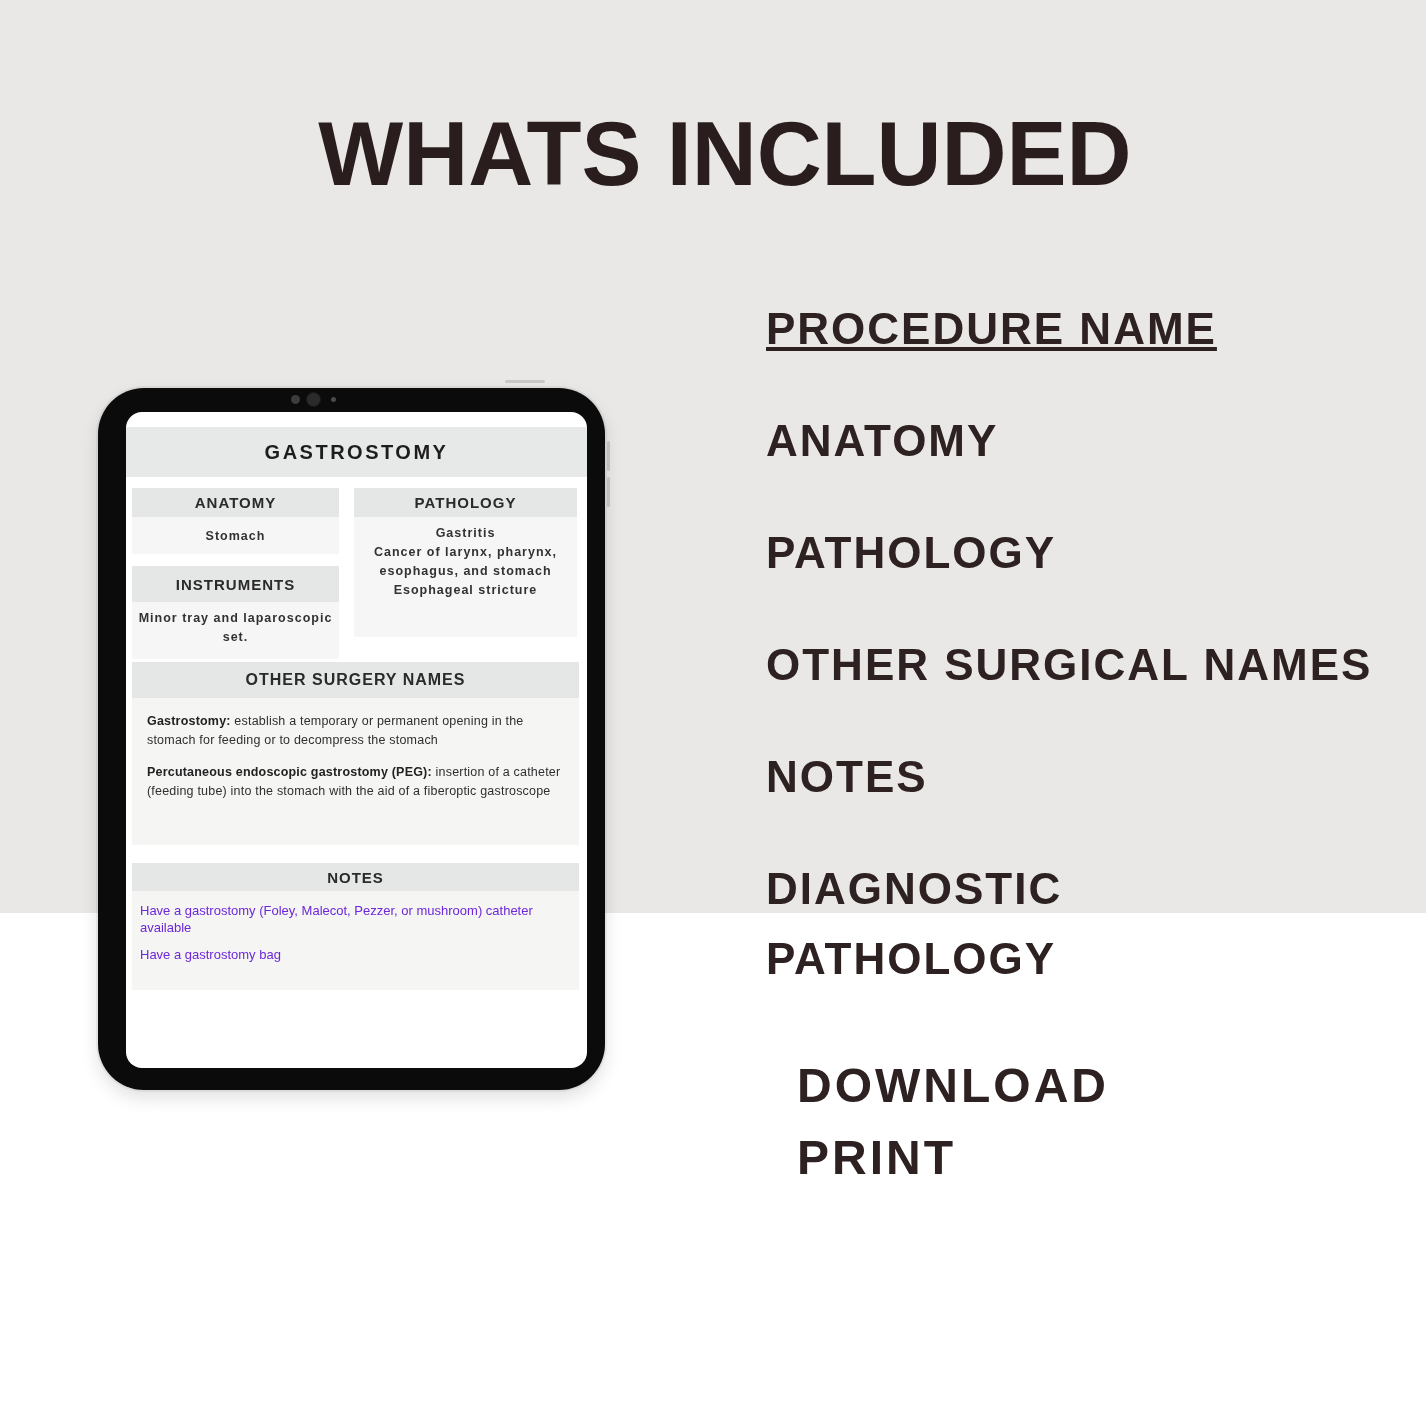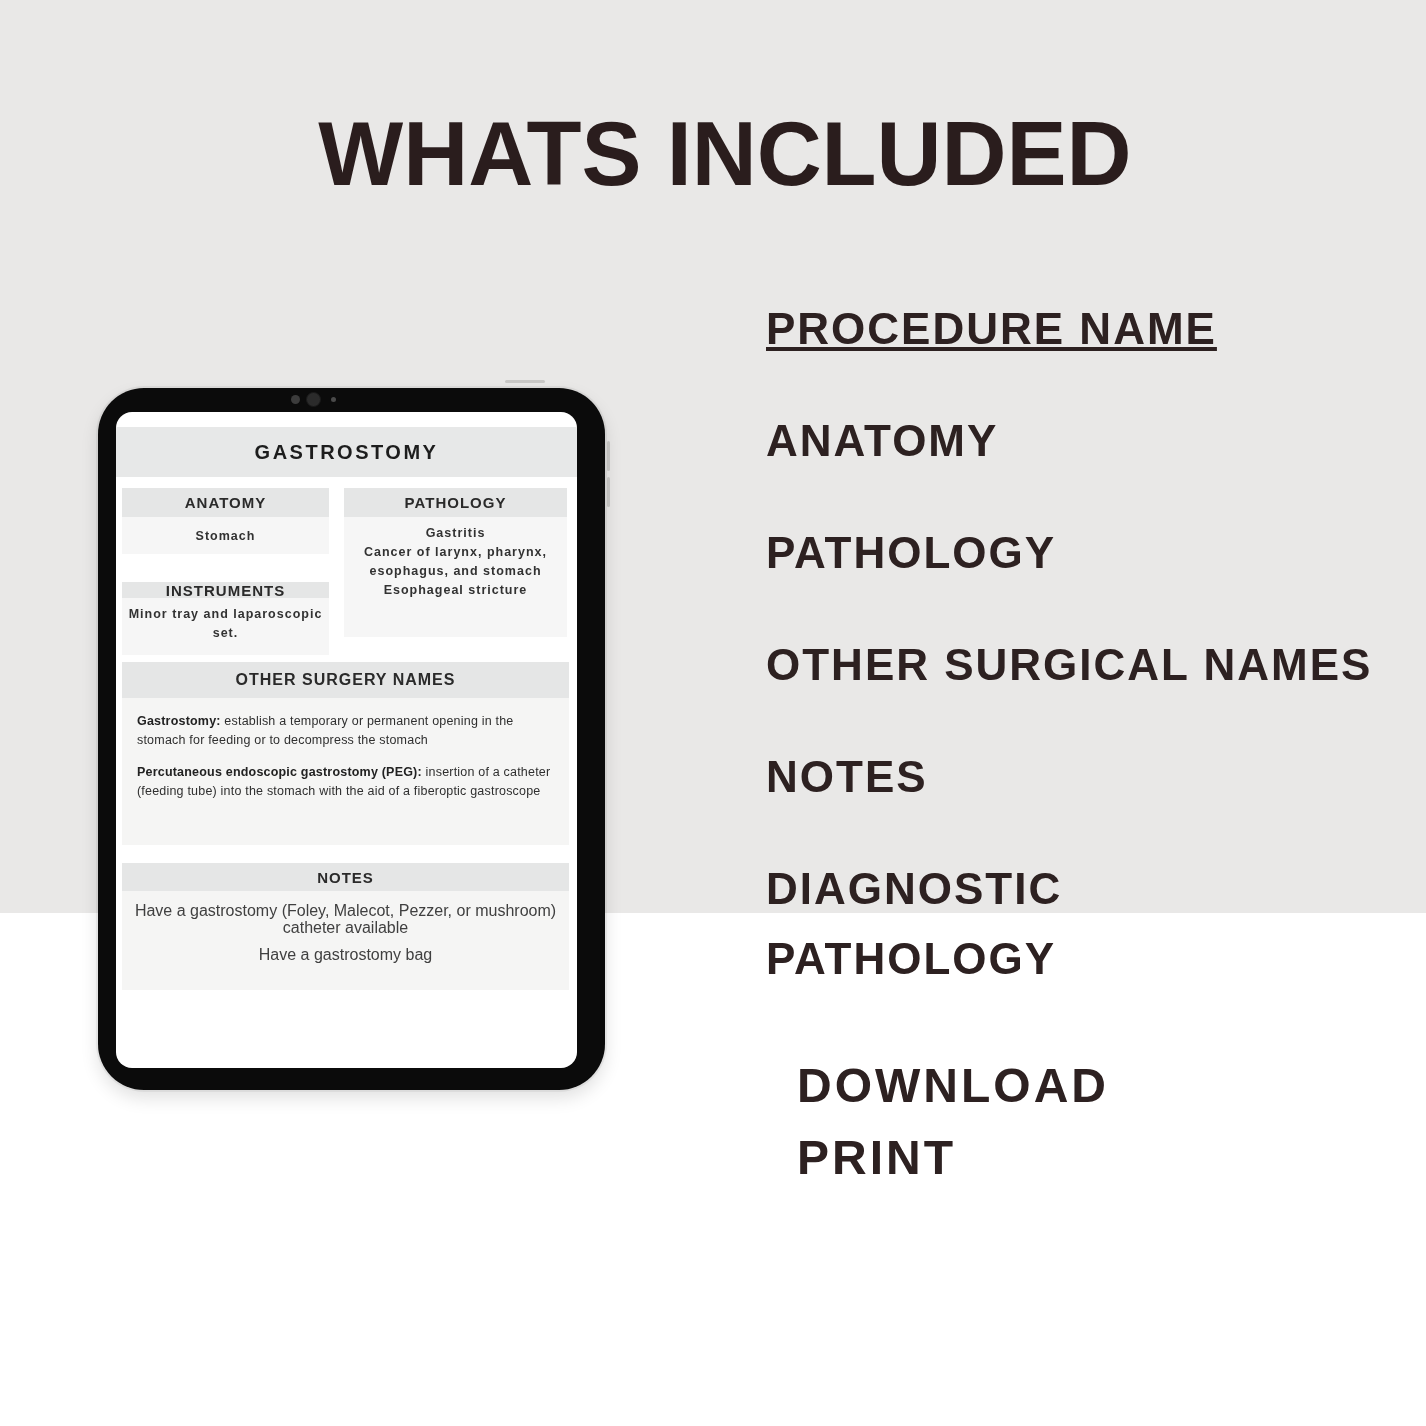--- a/index.html
+++ b/index.html
@@ -58,21 +58,21 @@
   }
   .cam {
     position: absolute;
     border-radius: 50%;
   }
   .cam1 { left: 193px; top: 7px;  width: 9px;  height: 9px;  background: #3c3c3c; }
   .cam2 { left: 208px; top: 4px;  width: 15px; height: 15px; background: #2b2b2b; border: 1px solid #1a1a1a; box-sizing: border-box; }
   .cam3 { left: 233px; top: 9px;  width: 5px;  height: 5px;  background: #4a4a4a; }
   .screen {
     position: absolute;
-    left: 18px; top: 24px;
+    left: 28px; top: 24px;
     width: 461px; height: 656px;
     background: #ffffff;
     border-radius: 16px;
     overflow: hidden;
   }
 
   
   .card-title-band {
     position: absolute;
     left: 0; top: 15px;
@@ -90,21 +90,21 @@
     height: 29px;
   }
   .panel { background: #f6f6f6; color: #323232; }
   .col-left  { position: absolute; left: 6px;   top: 76px; width: 207px; }
   .col-right { position: absolute; left: 228px; top: 76px; width: 223px; }
   .value-row {
     height: 37px;
     display: flex; align-items: center; justify-content: center;
     font-size: 12.5px; font-weight: bold; letter-spacing: 1px;
   }
-  .band-instruments { margin-top: 28px; height: 16px; }
+  .band-instruments { margin-top: 12px; height: 36px; }
   .value-block {
     padding: 7px 2px 12px 2px;
     text-align: center;
     font-size: 12.5px; font-weight: bold; letter-spacing: 1px;
     line-height: 19px;
   }
   .pathology-panel {
     height: 113px;
     padding-top: 7px;
     text-align: center;
@@ -138,24 +138,23 @@
     left: 6px; top: 451px;
     width: 447px; height: 28px;
   }
   .notes-content {
     position: absolute;
     left: 6px; top: 479px;
     width: 447px; height: 99px;
     box-sizing: border-box;
     padding: 11px 8px 0 8px;
     background: #f5f5f4;
-    text-align: center;
-    font-size: 16px;
+    font-size: 13px;
     line-height: 17px;
-    color: #404040;
+    color: #6d28d9;
   }
   .note { margin: 0; }
   .note + .note { margin-top: 10px; }
 
   
   .feat {
     position: absolute;
     left: 766px;
     font-size: 44px;
     font-weight: bold;

